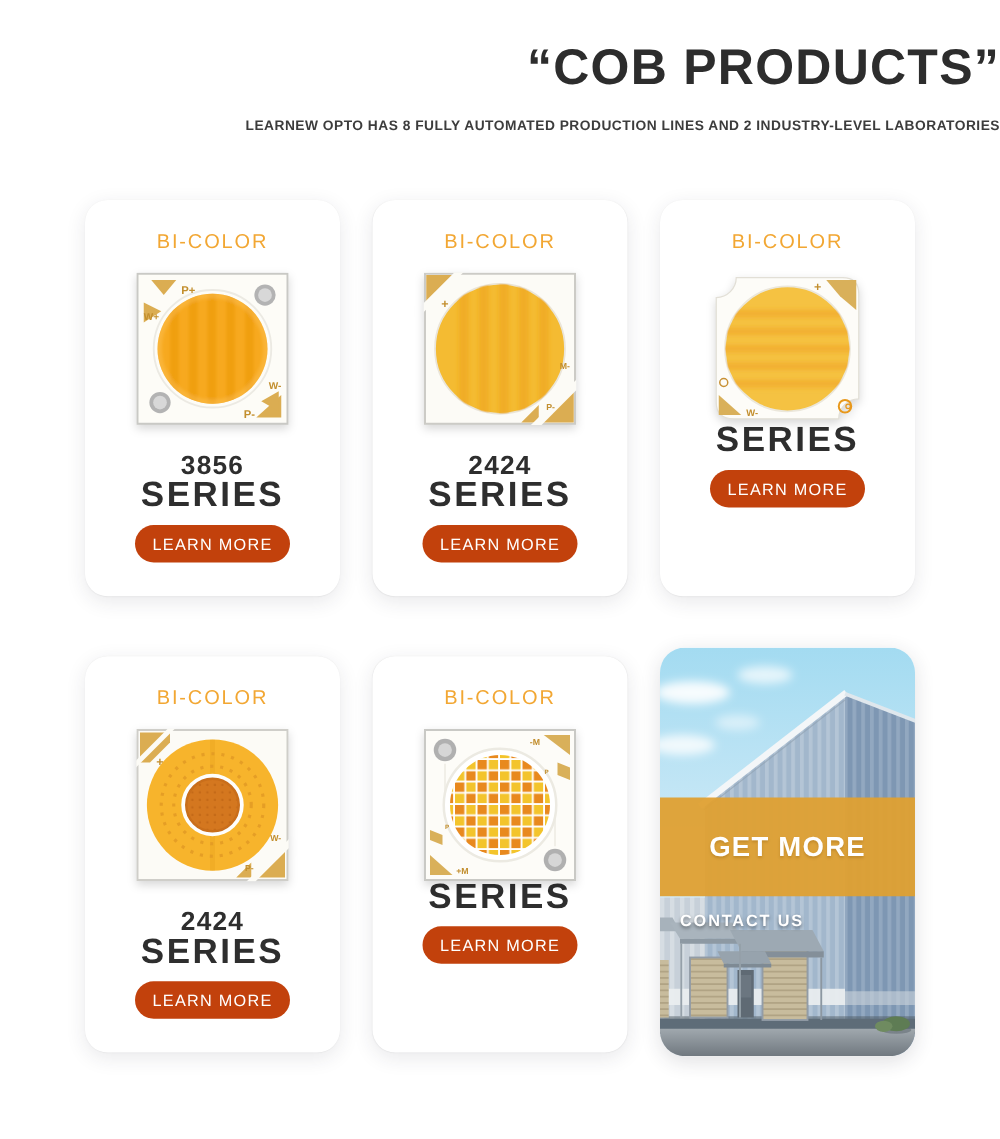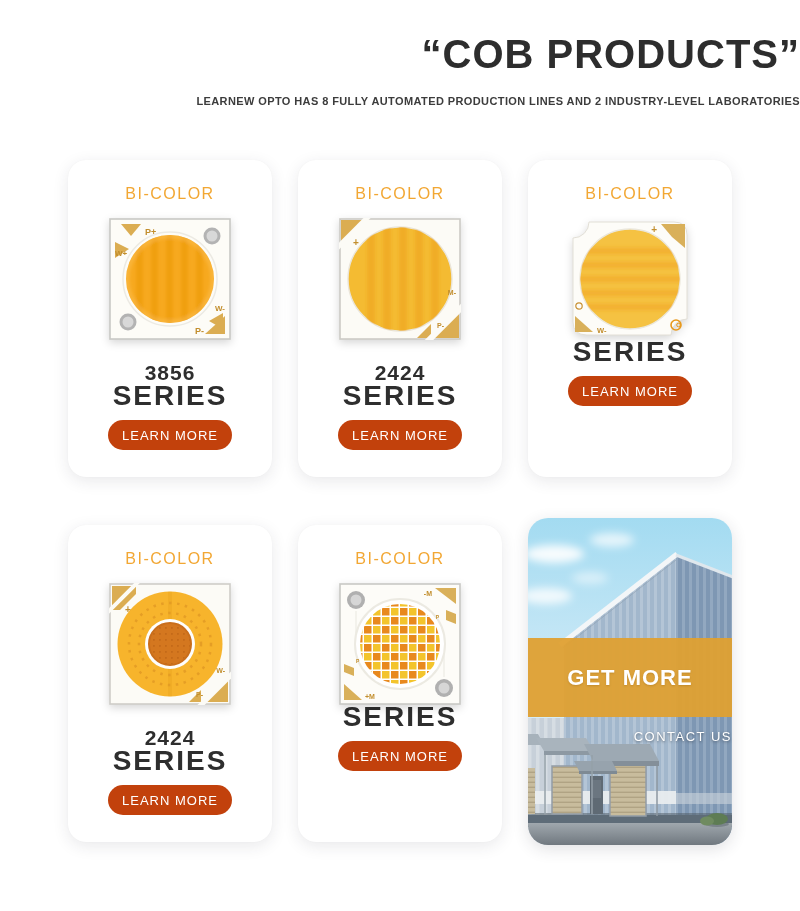--- a/index.html
+++ b/index.html
@@ -12,21 +12,21 @@
   .card-category{margin:0;padding-top:25px;color:#F2A733;font-weight:normal;font-size:16px;letter-spacing:1.5px;}
   .chip-wrap{margin:15px auto 0;width:122px;height:122px;}
   svg.chip{display:block;filter:drop-shadow(0 3px 4px rgba(0,0,0,.16));}
   svg.chip text{font-family:"Liberation Sans",sans-serif;font-weight:bold;}
   .series-num{margin-top:21px;font-size:21px;font-weight:bold;color:#2E2E2E;letter-spacing:1px;line-height:23px;}
   .series-word{font-size:28px;font-weight:bold;color:#2E2E2E;letter-spacing:2px;line-height:23px;}
   .learn-btn{margin-top:13px;width:124px;height:30px;border-radius:15px;background:#c2410c;color:#fff;font-family:"Liberation Sans",sans-serif;font-weight:normal;font-size:13px;letter-spacing:1px;border:none;cursor:pointer;display:inline-block;}
   .contact-card{position:relative;height:327px;margin-top:-7px;border-radius:20px;overflow:hidden;box-shadow:0 4px 16px rgba(40,40,60,.14);}
   .contact-card svg{position:absolute;inset:0;display:block;}
   .banner{position:absolute;left:0;right:0;top:120px;height:79px;background:rgba(223,160,50,.95);color:#fff;display:flex;flex-direction:column;align-items:center;justify-content:center;font-weight:bold;font-size:22px;letter-spacing:1px;line-height:27px;text-shadow:0 1px 2px rgba(120,70,0,.25);}
-  .contact-link{position:absolute;left:0;right:0;top:211px;text-align:right;color:#fff;font-weight:normal;font-size:13px;letter-spacing:1.5px;text-shadow:0 1px 3px rgba(0,0,0,.45);cursor:pointer;padding-left:16px;}
+  .contact-link{position:absolute;left:0;right:0;top:211px;text-align:left;color:#fff;font-weight:bold;font-size:13px;letter-spacing:1.5px;text-shadow:0 1px 3px rgba(0,0,0,.45);cursor:pointer;padding-left:16px;}
 </style>
 </head>
 <body>
 
 <div class="page">
 
   <div class="header">
     <h1 class="title">“COB PRODUCTS”</h1>
     <div class="subtitle">
       <div>LEARNEW OPTO HAS 8 FULLY AUTOMATED PRODUCTION LINES AND 2 INDUSTRY-LEVEL LABORATORIES</div>

